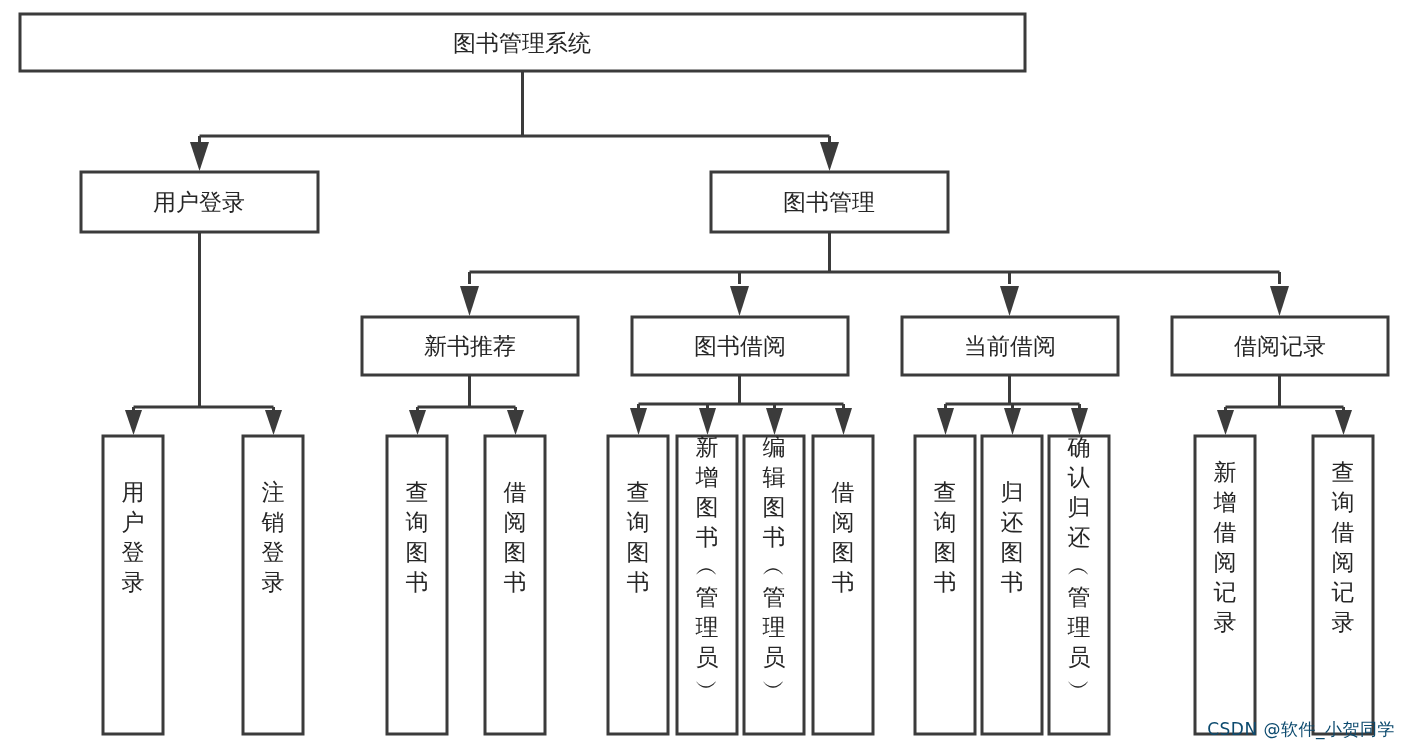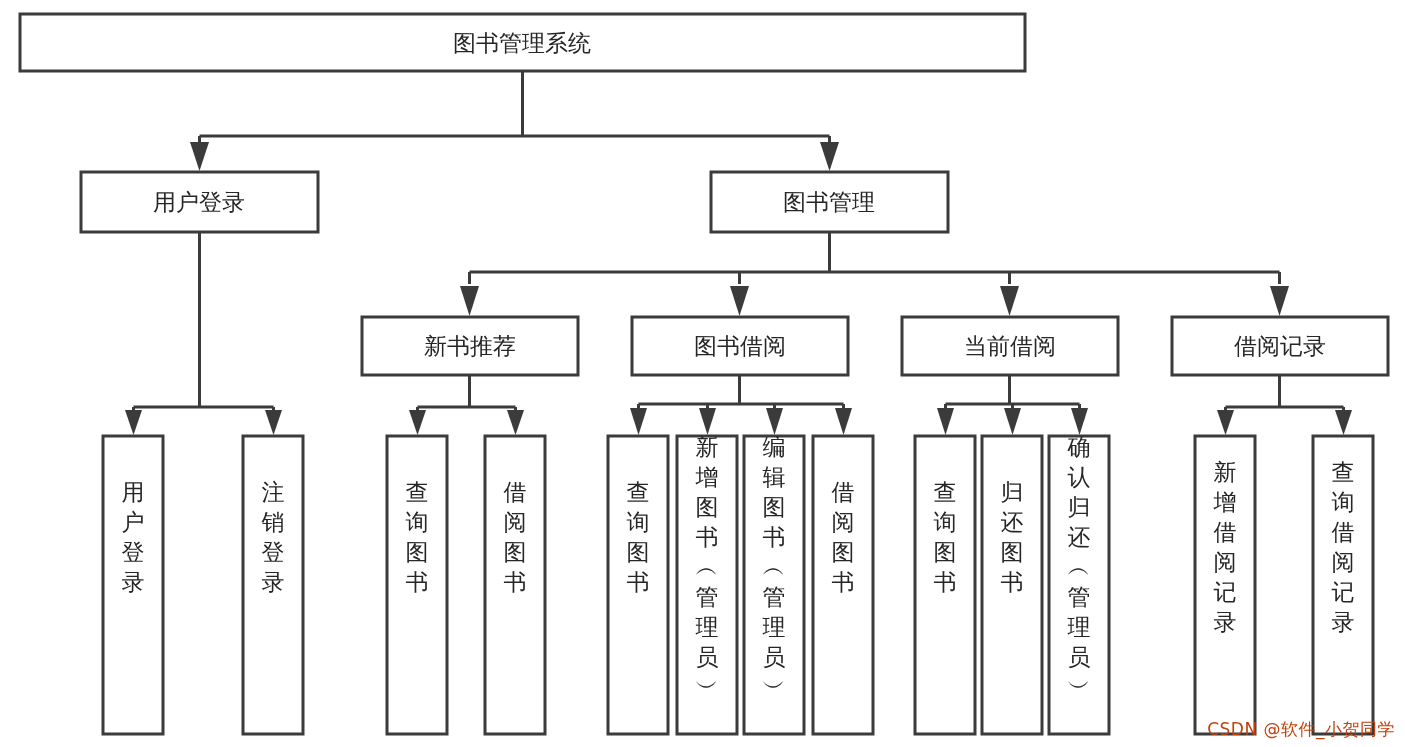--- a/index.html
+++ b/index.html
@@ -53,21 +53,21 @@
     font-size: 23px;
     fill: #262626;
     text-anchor: middle;
   }
   .watermark {
     position: absolute;
     right: 10px;
     bottom: 6px;
     font-family: "DejaVu Sans", "Liberation Sans", sans-serif;
     font-size: 17px;
-    color: #c2410c;
+    color: #0c4a6e;
     white-space: nowrap;
     letter-spacing: 0.5px;
   }
 </style>
 </head>
 <body>
 
 <div id="diagram-root">
 
   <svg class="flow" viewBox="0 0 1405 747" xmlns="http://www.w3.org/2000/svg">

